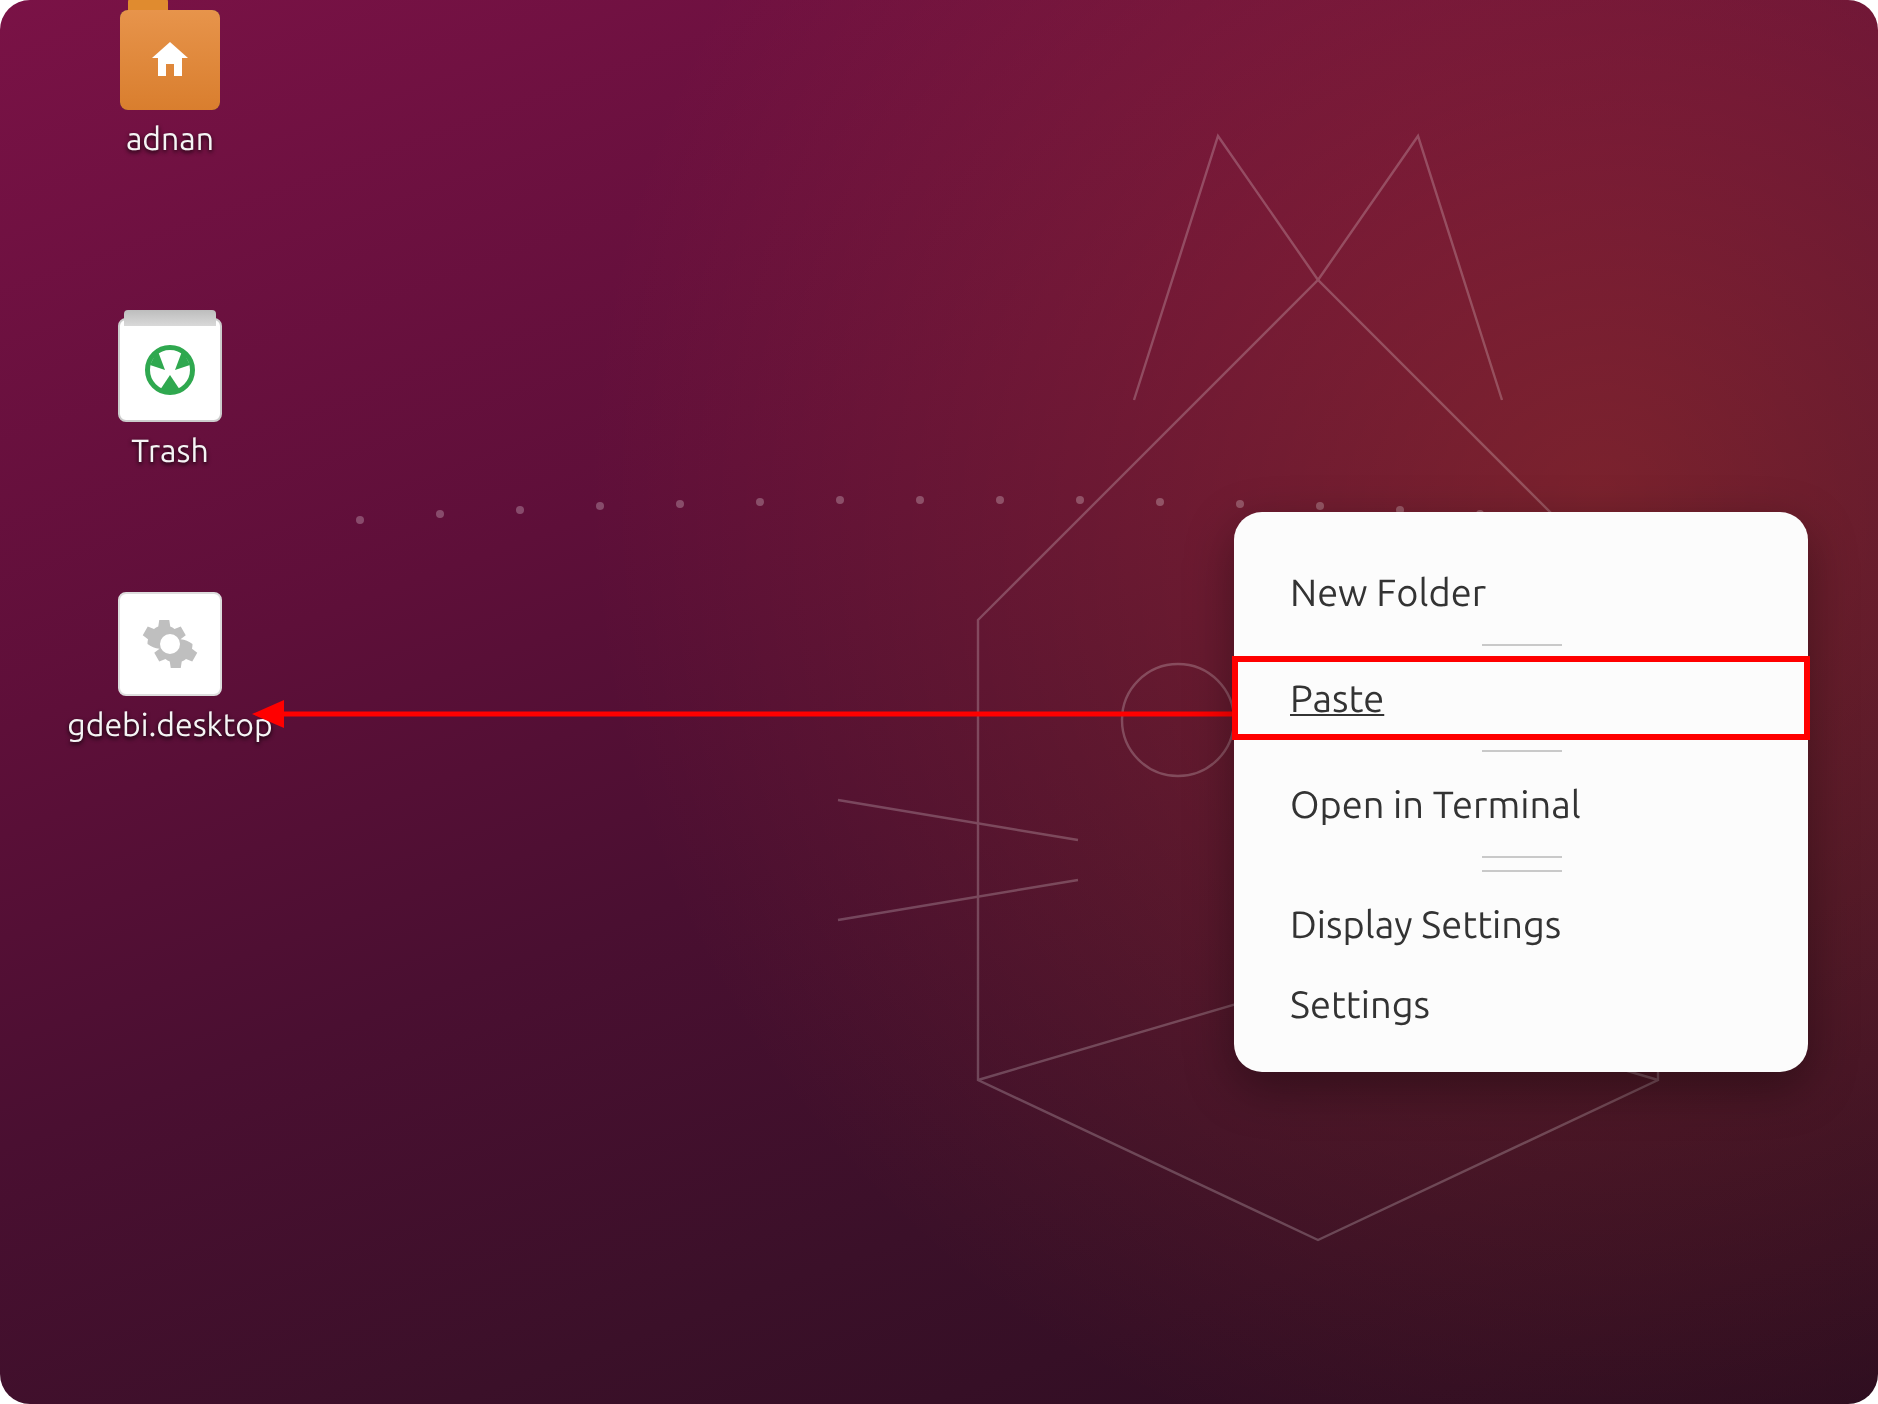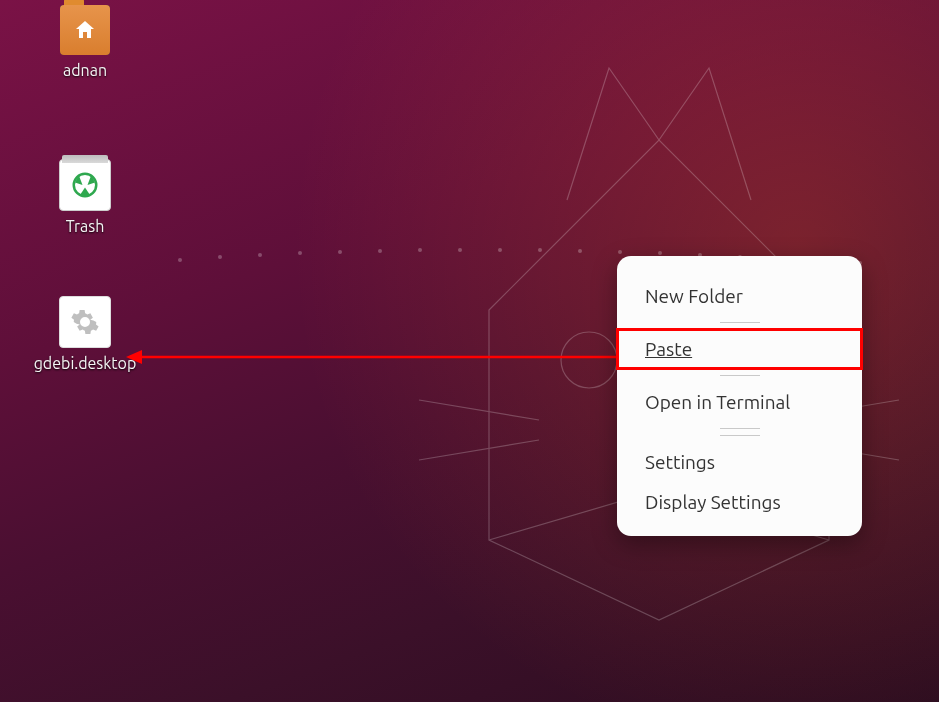--- a/index.html
+++ b/index.html
@@ -11,20 +11,21 @@
     font-family: Ubuntu, "Noto Sans", "Segoe UI", Arial, sans-serif;
   }
   .desktop {
     position: relative;
     width: 939px;
     height: 702px;
     background:
       radial-gradient(circle at 85% 35%, rgba(255,90,30,0.25), transparent 55%),
       linear-gradient(160deg, #7a1246 0%, #5e0f39 35%, #4a0f31 55%, #3b1029 75%, #2c0d20 100%);
     color: #fff;
+    border-radius: 15px;
   }
   
   .lineart {
     position: absolute;
     right: -40px;
     top: 60px;
     width: 620px;
     height: 600px;
     opacity: 0.22;
   }
@@ -87,21 +88,21 @@
   .file {
     background:#fff;
     border:1px solid #ddd;
   }
 
   
   .context-menu {
     position: absolute;
     left: 617px;
     top: 256px;
-    width: 245px;
+    width: 287px;
     background: #fcfcfc;
     color: #333;
     border-radius: 14px;
     box-shadow: 0 8px 24px rgba(0,0,0,0.35);
     padding: 20px 0 14px 0;
     font-size: 19px;
   }
   .menu-item {
     padding: 9px 28px;
     cursor: pointer;
@@ -214,17 +215,17 @@
   </svg>
 
   <div class="context-menu">
     <div class="menu-item">New Folder</div>
     <div class="menu-sep"></div>
     <div class="menu-item highlight">Paste</div>
     <div class="menu-sep"></div>
     <div class="menu-item">Open in Terminal</div>
     <div class="menu-sep"></div>
     <div class="menu-sep"></div>
+    <div class="menu-item">Display Settings</div>
     <div class="menu-item">Settings</div>
-    <div class="menu-item">Display Settings</div>
   </div>
 
 </div>
 
 </body></html>

